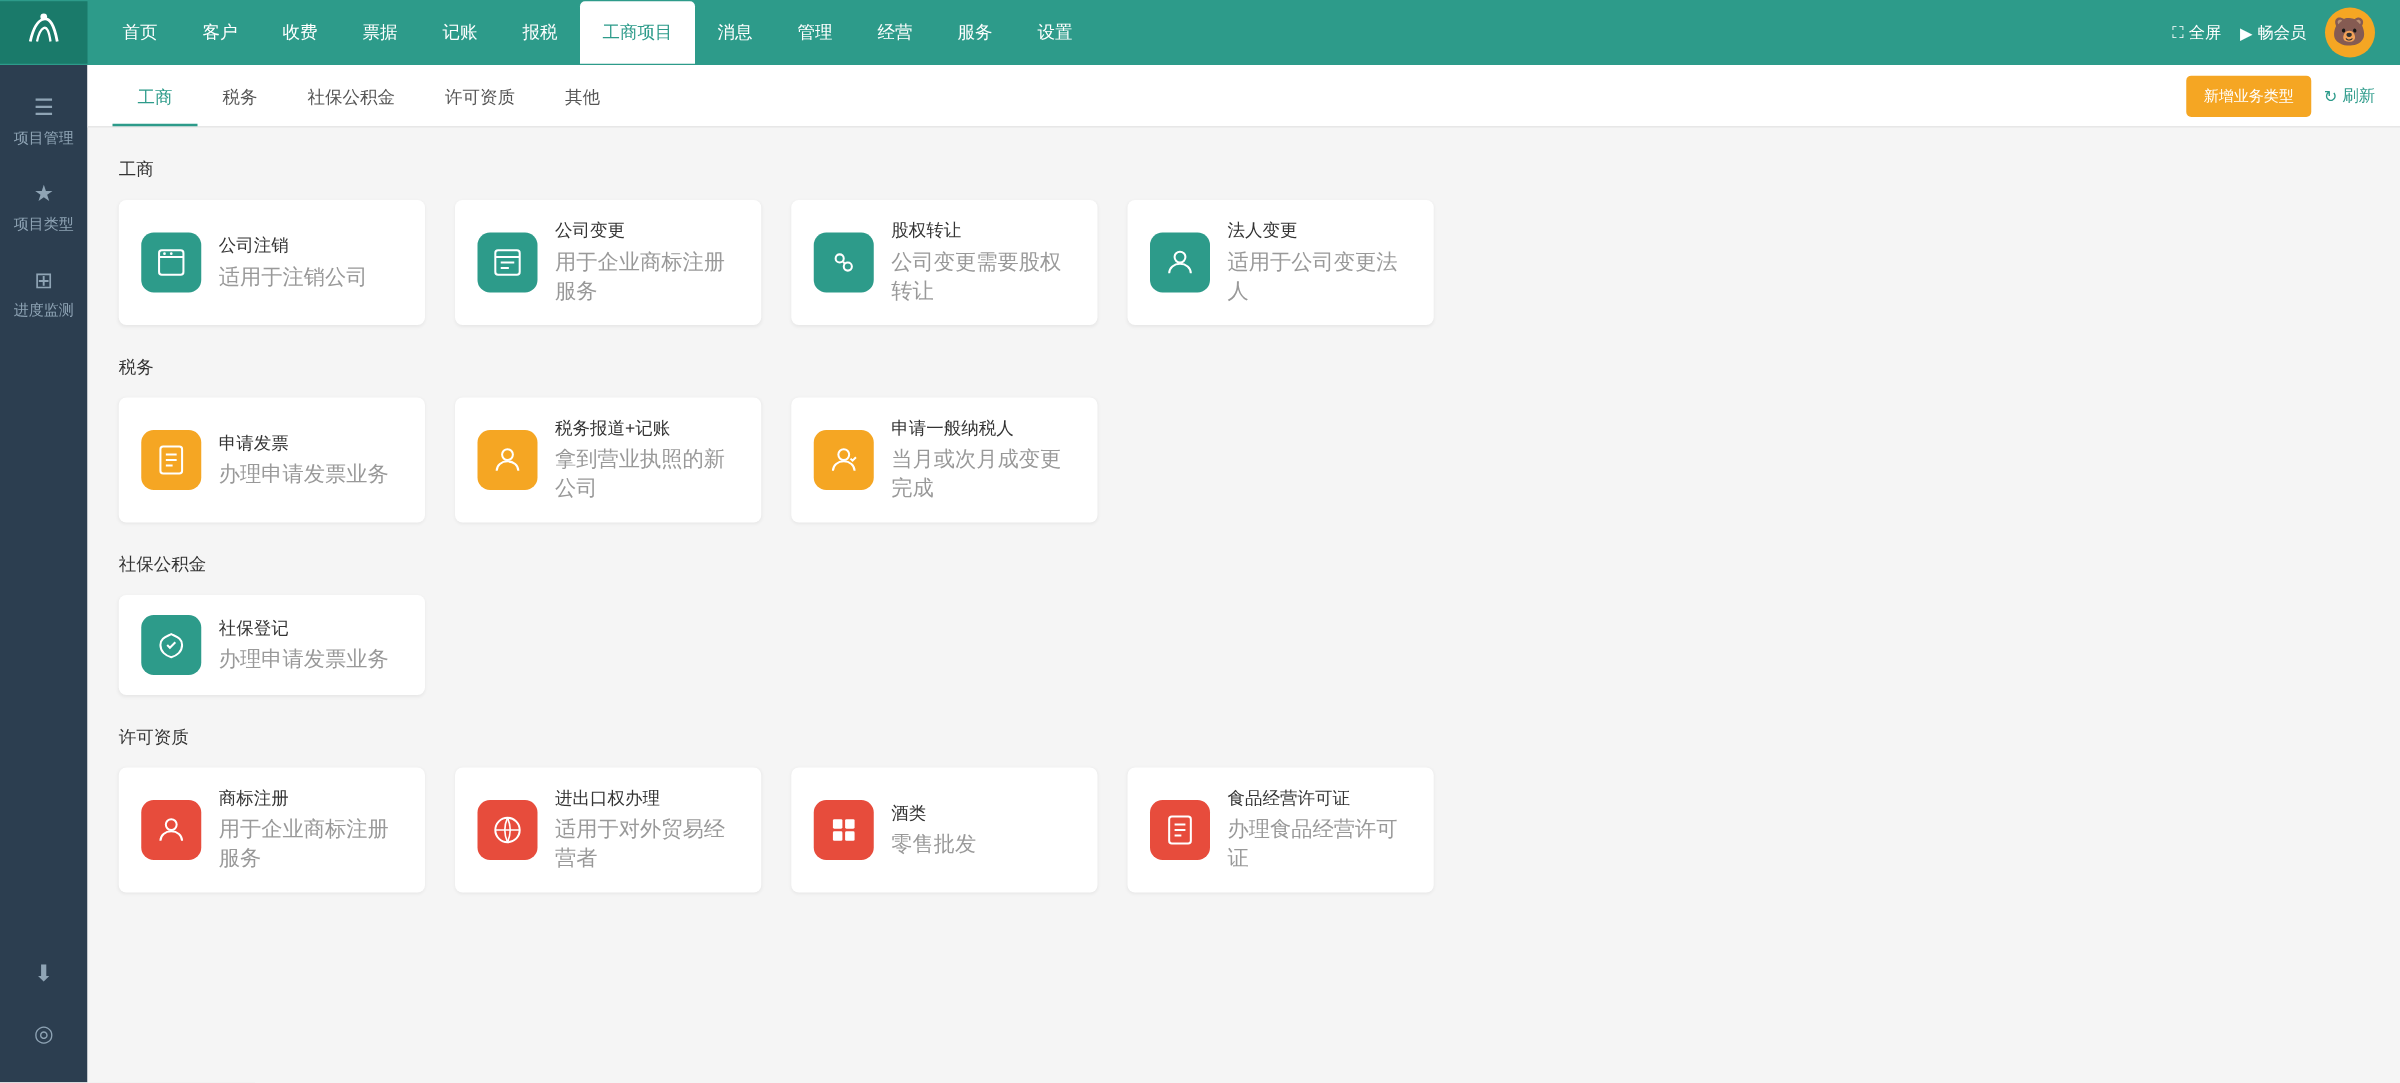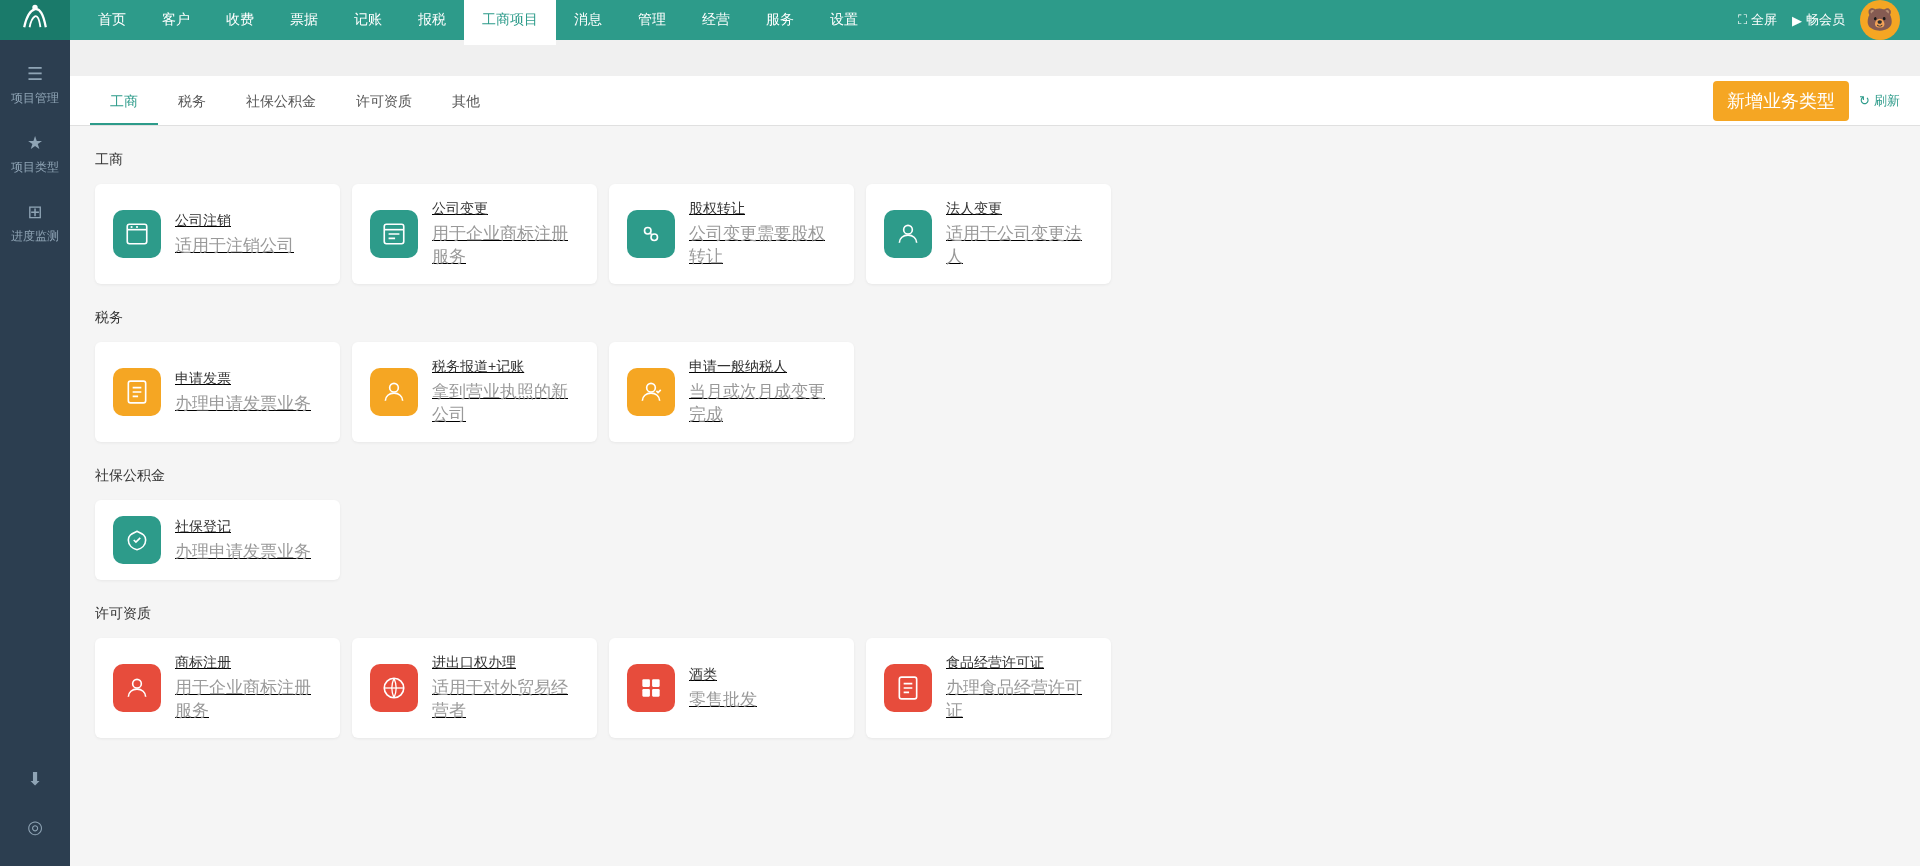--- a/index.html
+++ b/index.html
@@ -1,20 +1,20 @@
 <!DOCTYPE html>
 <html><head>
   <meta charset="utf-8">
   <style>
     * { margin: 0; padding: 0; box-sizing: border-box; }
     body { font-family: 'Microsoft YaHei', Arial, sans-serif; font-size: 14px; background: #f0f0f0; width: 1920px; height: 866px; overflow: hidden; display: flex; flex-direction: column; }
 
     
     .top-nav {
-      height: 40px;
+      height: 52px;
       background: #2d9b8a;
       display: flex;
       align-items: center;
       padding: 0 0 0 0;
       flex-shrink: 0;
     }
     .top-nav-logo {
       width: 70px;
       height: 50px;
       background: #1a7a6a;
@@ -115,21 +115,20 @@
       padding-bottom: 15px;
     }
 
     
     .content-area {
       flex: 1;
       background: #f5f5f5;
       display: flex;
       flex-direction: column;
       overflow: hidden;
-      margin-top: 36px;
     }
 
     
     .tab-bar {
       background: #fff;
       display: flex;
       align-items: flex-end;
       padding: 0 20px;
       border-bottom: 1px solid #e0e0e0;
       height: 50px;
@@ -157,21 +156,21 @@
       align-items: center;
       gap: 10px;
     }
     .btn-add {
       background: #f5a623;
       color: #fff;
       border: none;
       padding: 8px 14px;
       border-radius: 4px;
       cursor: pointer;
-      font-size: 18px;
+      font-size: 12px;
       white-space: nowrap;
       font-family: Liberation Mono, monospace;
     }
     .btn-refresh {
       color: #2d9b8a;
       cursor: pointer;
       font-size: 13px;
       display: flex;
       align-items: center;
       gap: 4px;
@@ -191,23 +190,22 @@
       margin-bottom: 15px;
       margin-top: 5px;
       font-weight: 500;
     }
     .section-label:not(:first-child) { margin-top: 25px; }
 
     
     .cards-grid {
       display: flex;
       flex-wrap: wrap;
-      gap: 12px;
+      gap: 24px;
       margin-bottom: 5px;
-      text-decoration: underline;
     }
 
     .service-card {
       background: #fff;
       border-radius: 6px;
       padding: 16px 18px;
       display: flex;
       align-items: center;
       gap: 14px;
       width: 245px;

